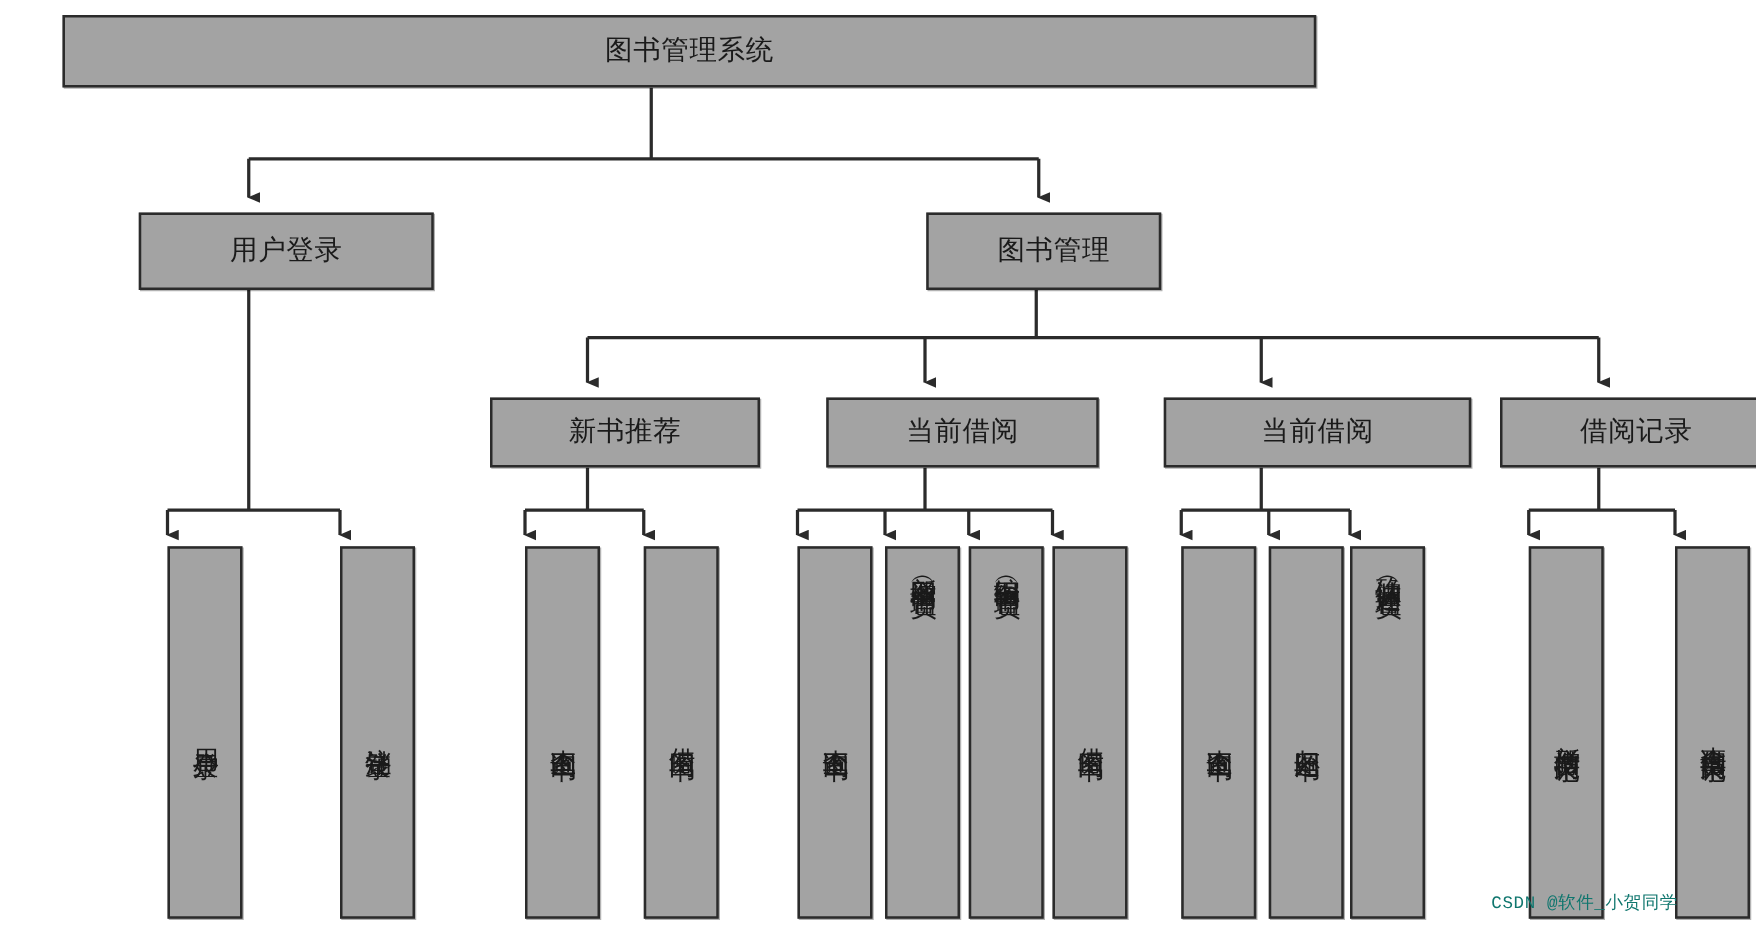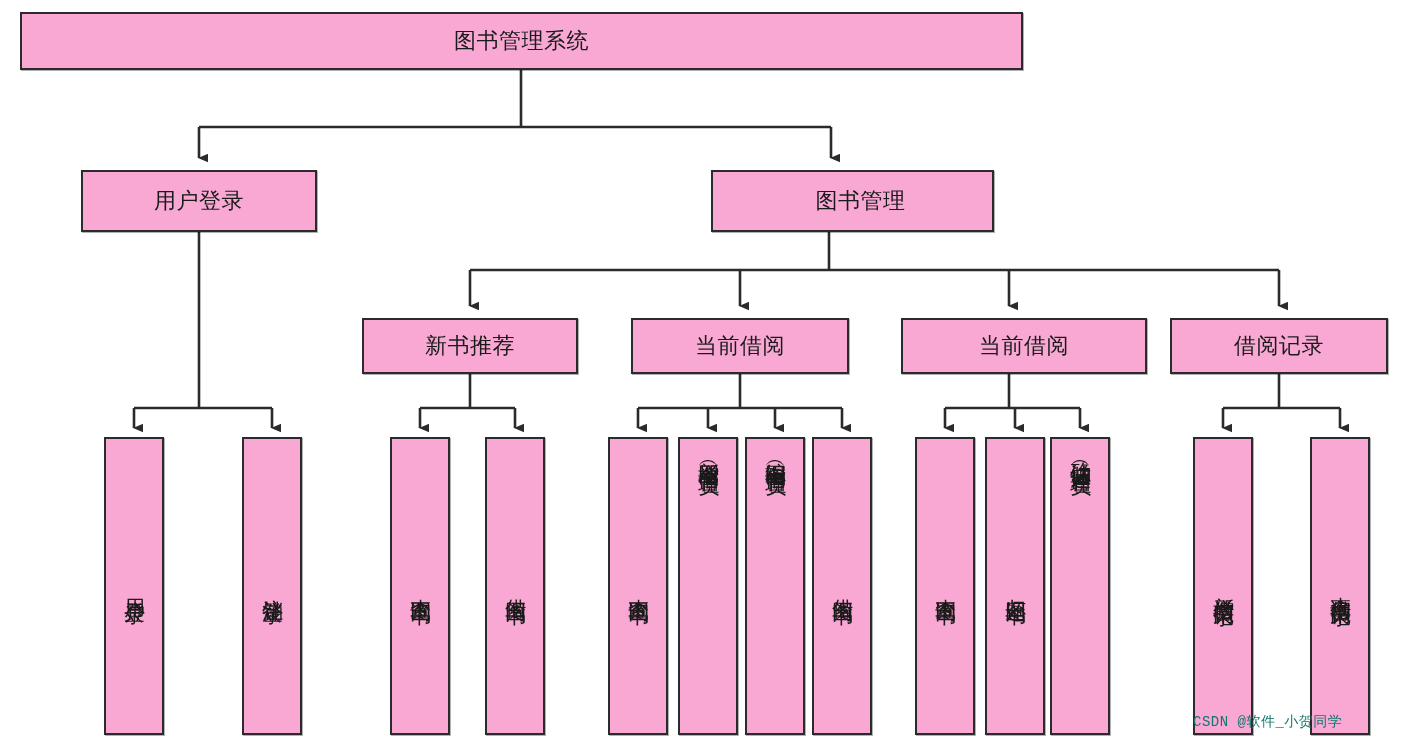--- a/index.html
+++ b/index.html
@@ -21,25 +21,26 @@
     position: absolute;
     left: 0;
     top: 0;
     width: 1405px;
     height: 747px;
   }
   .node-box {
     position: absolute;
     box-sizing: border-box;
     border: 2px solid #2b2b2b;
-    background: #f9a8d4;
+    background: #a3a3a3;
     display: flex;
     align-items: center;
     justify-content: center;
     box-shadow: 1px 1px 0 rgba(0,0,0,0.30);
+    margin-left: 30px;
   }
   .node-label-h {
     font-size: 22px;
     color: #1a1a1a;
     line-height: 1.1;
     white-space: nowrap;
     letter-spacing: 0.5px;
   }
   .node-label-v {
     font-size: 21px;
@@ -138,21 +139,21 @@
     </g>
   </svg>
 
   <div class="node-box" style="left:20px; top:12px; width:1003px; height:58px;">
     <span class="node-label-h">图书管理系统</span>
   </div>
 
   <div class="node-box" style="left:81px; top:170px; width:236px; height:62px;">
     <span class="node-label-h">用户登录</span>
   </div>
-  <div class="node-box" style="left:711px; top:170px; width:283px; height:62px;padding-left:16px;">
+  <div class="node-box" style="left:711px; top:170px; width:188px; height:62px;padding-left:16px;">
     <span class="node-label-h">图书管理</span>
   </div>
 
   <div class="node-box" style="left:362px; top:318px; width:216px; height:56px;">
     <span class="node-label-h">新书推荐</span>
   </div>
   <div class="node-box" style="left:631px; top:318px; width:218px; height:56px;">
     <span class="node-label-h">当前借阅</span>
   </div>
   <div class="node-box" style="left:901px; top:318px; width:246px; height:56px;">

